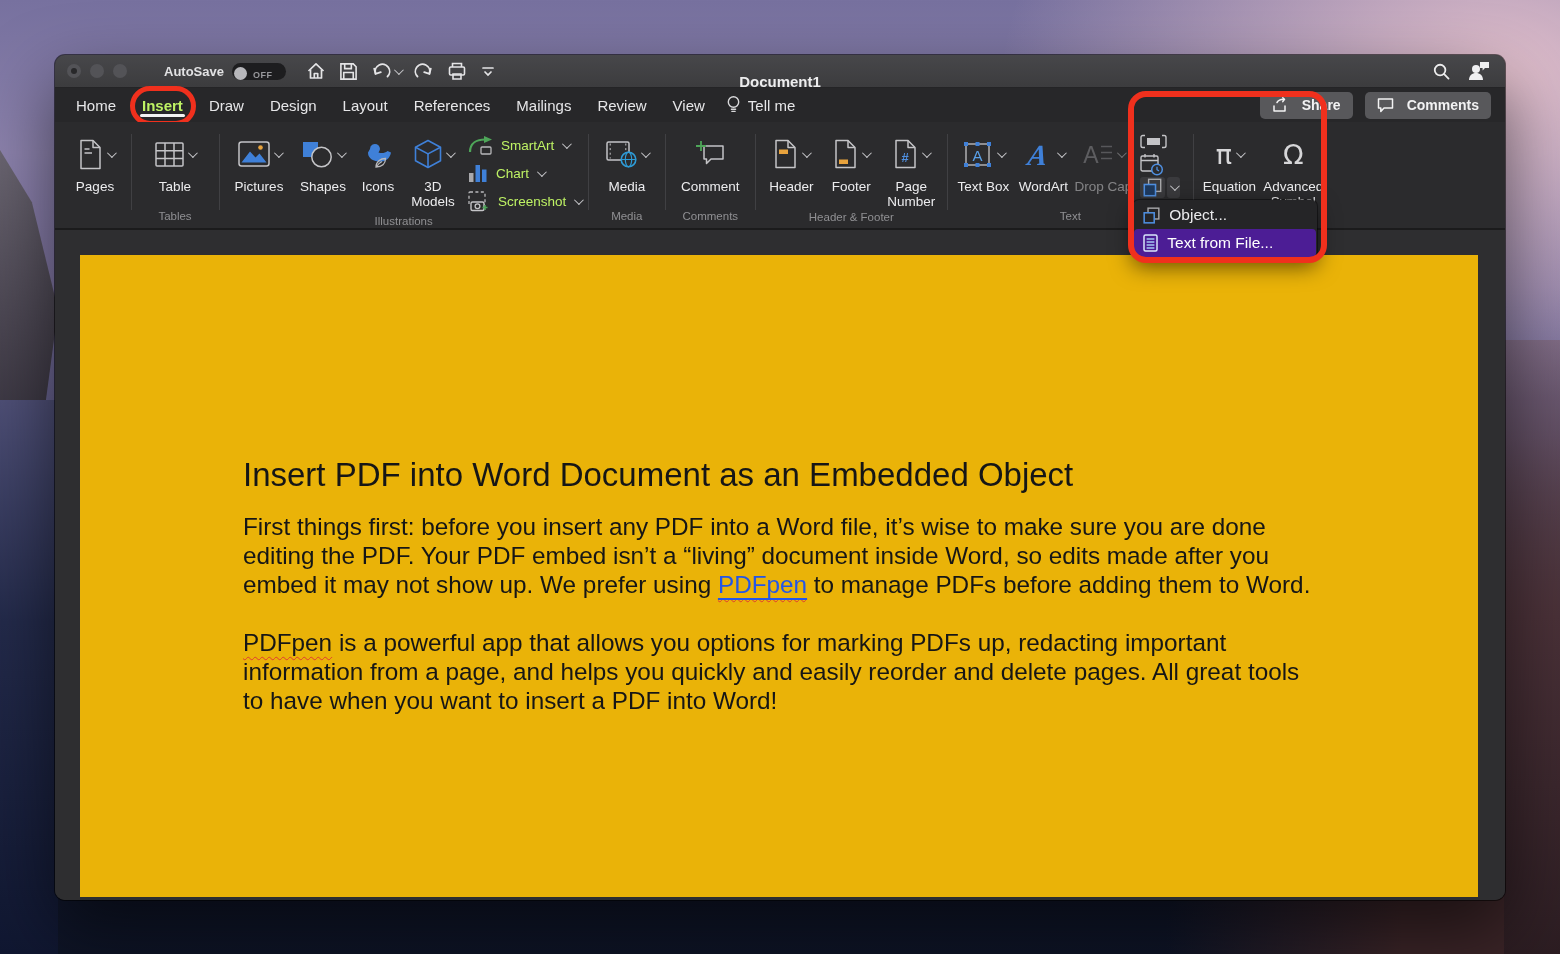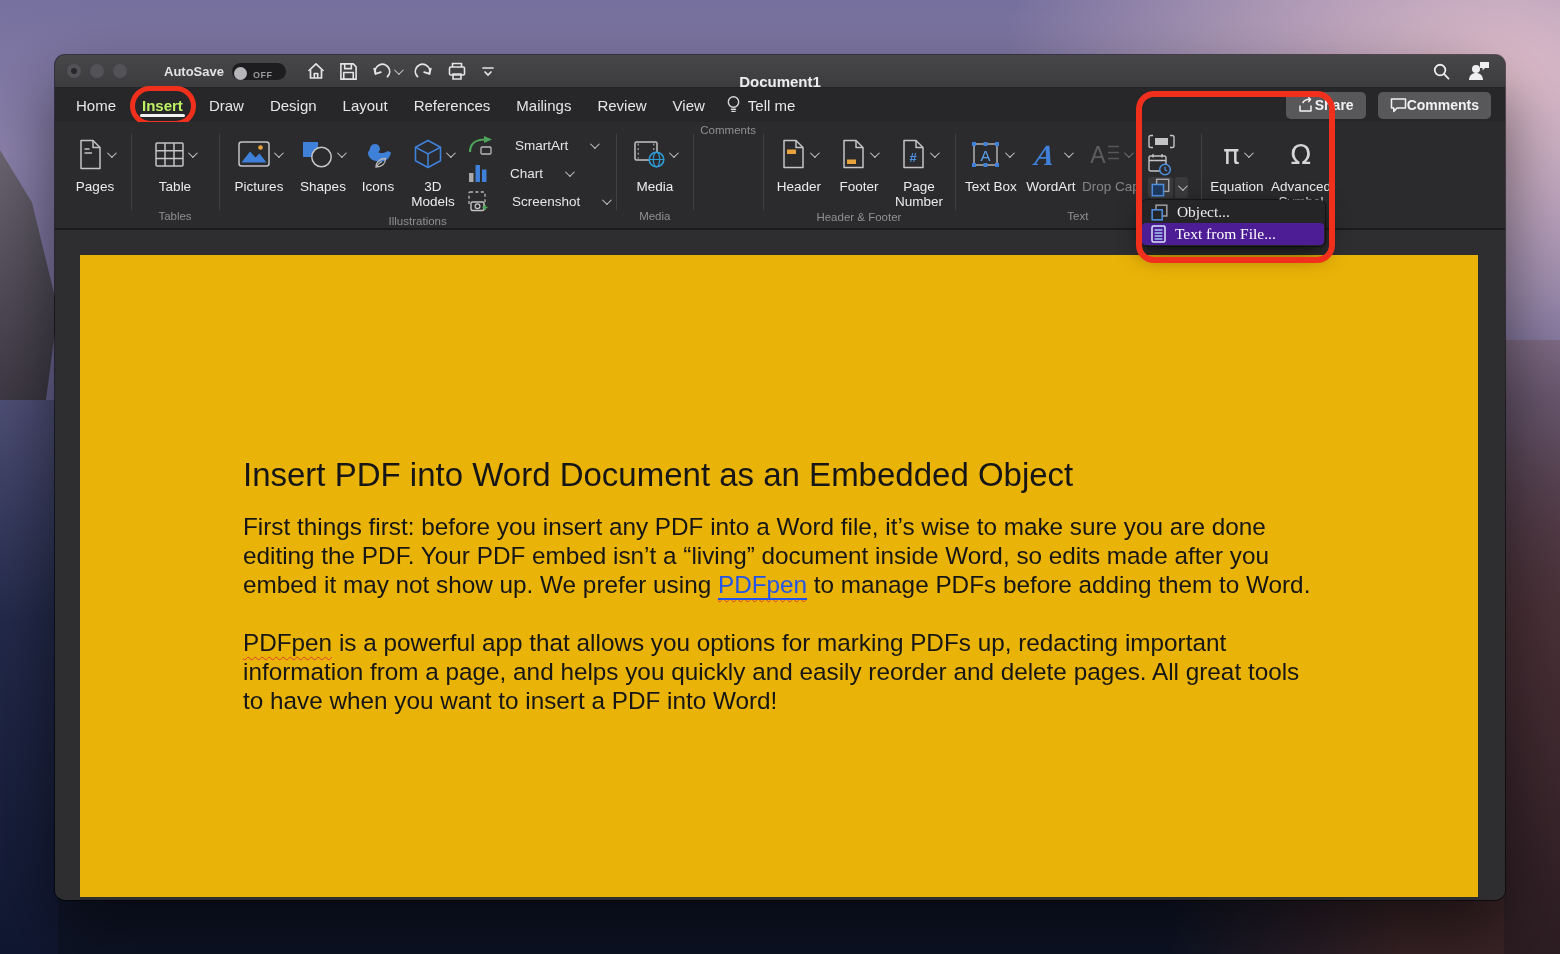--- a/index.html
+++ b/index.html
@@ -40,51 +40,51 @@
   .tb-right { position:absolute; right:14px; display:flex; align-items:center; gap:16px; }
 
   
   .tabrow { height:34px; background:#272729; display:flex; align-items:center; padding:0 14px 0 8px; position:relative; }
   .tab { color:#e6e6e8; font-size:15px; padding:0 13px; height:34px; display:flex; align-items:center; position:relative; cursor:default; }
   .tab.active { font-weight:700; color:#bef264; }
   .tab.active .underline { position:absolute; left:11px; right:11px; bottom:5px; height:3px; background:#f2f2f2; border-radius:2px; }
   .tab-annotation { position:absolute; left:1px; right:0; top:-2px; bottom:-4px; border:5px solid #f0301d; border-radius:21px; pointer-events:none; }
   .tellme { display:flex; align-items:center; gap:7px; color:#e6e6e8; font-size:15px; margin-left:8px; }
   .pillbtns { margin-left:auto; display:flex; gap:12px; }
-  .pillbtn { height:27px; background:#58585b; border-radius:5px; display:flex; align-items:center; gap:0;
+  .pillbtn { height:27px; background:#58585b; border-radius:5px; display:flex; align-items:center; gap:13px;
     padding:0 12px; color:#f2f2f3; font-size:14px; font-weight:600; }
 
   
   .ribbon { height:108px; background:#2b2b2d; display:flex; align-items:stretch; padding-left:4px; position:relative; border-bottom:2px solid #1b1b1c; }
   .grp { display:flex; flex-direction:column; padding:0 7px; position:relative; }
   .grp.div::before { content:""; position:absolute; left:0; top:12px; bottom:18px; width:1px; background:#404043; }
   .grp-content { flex:1; display:flex; align-items:flex-start; padding-top:9px; gap:2px; }
   .grp-label { height:20px; text-align:center; font-size:11.5px; color:#909093; padding-top:2px; }
 
   .bb { width:58px; display:flex; flex-direction:column; align-items:center; }
   .bb.wide { width:66px; }
   .bb-ic { height:46px; display:flex; align-items:center; justify-content:center; gap:4px; }
   .bb-lb { font-size:13.5px; color:#ececee; text-align:center; line-height:1.12; margin-top:2px; }
   .chev { width:7px; height:7px; border-right:1.6px solid #c6c6c9; border-bottom:1.6px solid #c6c6c9;
     transform:rotate(45deg) translateY(-2px); flex:0 0 auto; }
   .dim { opacity:.45; }
 
   .stackcol { display:flex; flex-direction:column; justify-content:space-between; height:82px; padding-top:2px; margin-left:4px; }
-  .rowbtn { display:flex; align-items:center; gap:22px; color:#e5e5e5; font-size:13.5px; height:24px; }
+  .rowbtn { display:flex; align-items:center; gap:8px; color:#bef264; font-size:13.5px; height:24px; }
 
   .ministack { display:flex; flex-direction:column; gap:2px; margin-left:6px; position:relative; z-index:60; width:46px; }
   .minibtn { height:21px; display:flex; align-items:center; }
   .obj-row { display:flex; align-items:center; gap:2px; }
   .obj-seg { background:#3a3a3d; border-radius:3px; padding:1px 3px; display:flex; align-items:center; }
   .sym { font-size:27px; color:#d6d6d8; line-height:1; font-family:"DejaVu Sans", sans-serif; }
 
   
   .menu { position:absolute; left:-7px; top:69px; width:184px; background:#252527; border-radius:6px;
     box-shadow:0 8px 22px rgba(0,0,0,.6), 0 0 0 1px rgba(0,0,0,.4); padding:1px; z-index:70; }
-  .menu-item { height:22px; display:flex; align-items:center; gap:9px; padding:0 9px; color:#ebebed; font-size:15.5px; border-radius:4px;font-family:Liberation Serif, serif; }
+  .menu-item { height:28px; display:flex; align-items:center; gap:9px; padding:0 9px; color:#ebebed; font-size:15.5px; border-radius:4px; }
   .menu-item.selected { background:#4c1d95; color:#ffffff; }
   .rect-annotation { position:absolute; left:-12px; top:-40px; width:199px; height:172px;
     border:6px solid #f0301d; border-radius:18px; pointer-events:none; z-index:80; }
 
   
   .docarea { position:absolute; left:0; right:0; top:175px; bottom:0; background:#2e2e30; }
   .page { position:absolute; left:25px; right:27px; top:25px; bottom:3px; background:#eab308; }
   .doc-text { position:absolute; left:163px; top:201px; width:1080px; color:#161616; }
   .doc-text h1 { font-size:33px; font-weight:400; line-height:38px; margin:0 0 18px; }
   .doc-text p { font-size:24.3px; line-height:29px; margin:0; }
@@ -358,20 +358,31 @@
             <span class="chev"></span>
           </div>
           <div class="bb-lb">Media</div>
         </div>
       </div>
       <div class="grp-label">Media</div>
     </div>
 
 
     <div class="grp div">
+      <div class="grp-content" style="justify-content:center; width:76px;">
+        <div class="bb wide">
+          <div class="bb-ic">
+            <svg width="30" height="28" viewBox="0 0 30 28" fill="none">
+                <path d="M9 6 H28 V19 H16 L11.5 23.5 V19 H9 Z" stroke="#c4c4c7" stroke-width="1.5" stroke-linejoin="round"></path>
+                <path d="M6 1 v10 M1 6 h10" stroke="#4ea559" stroke-width="1.8"></path>
+              </svg>
+          </div>
+          <div class="bb-lb">Comment</div>
+        </div>
+      </div>
       <div class="grp-label">Comments</div>
     </div>
 
     <div class="grp div">
       <div class="grp-content">
         <div class="bb">
           <div class="bb-ic">
             <svg width="25" height="30" viewBox="0 0 25 30" fill="none" stroke="#c4c4c7" stroke-width="1.5" stroke-linejoin="round">
                 <path d="M3 1.5 H15 L22 8.5 V28.5 H3 Z"></path>
                 <path d="M15 1.5 V8.5 H22"></path>

